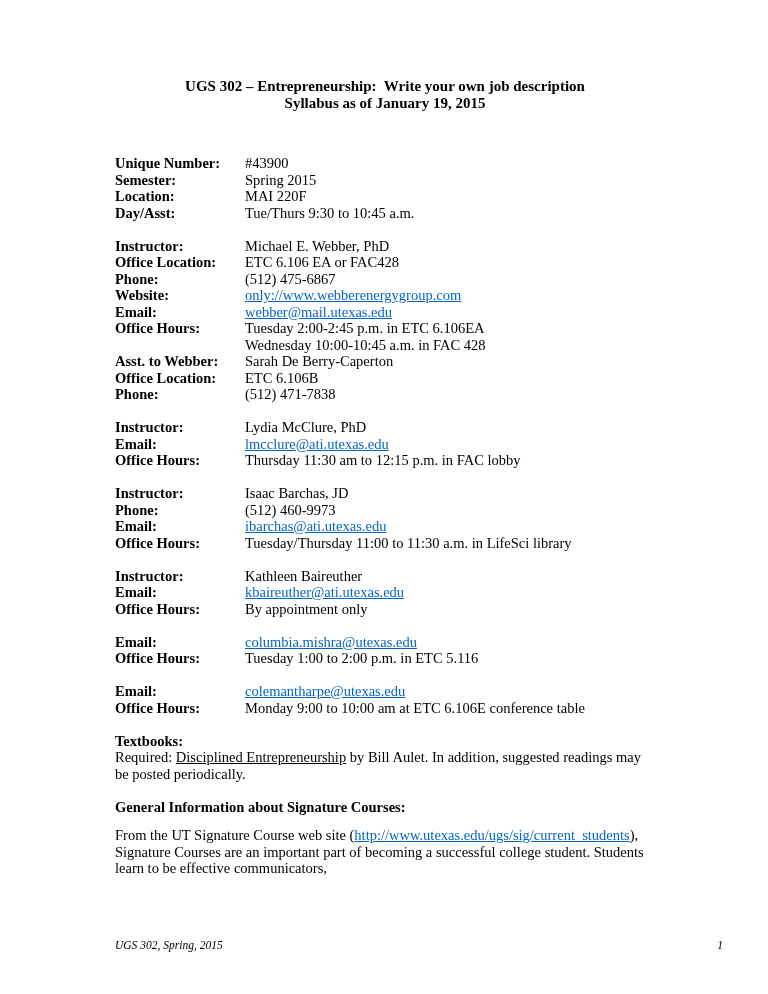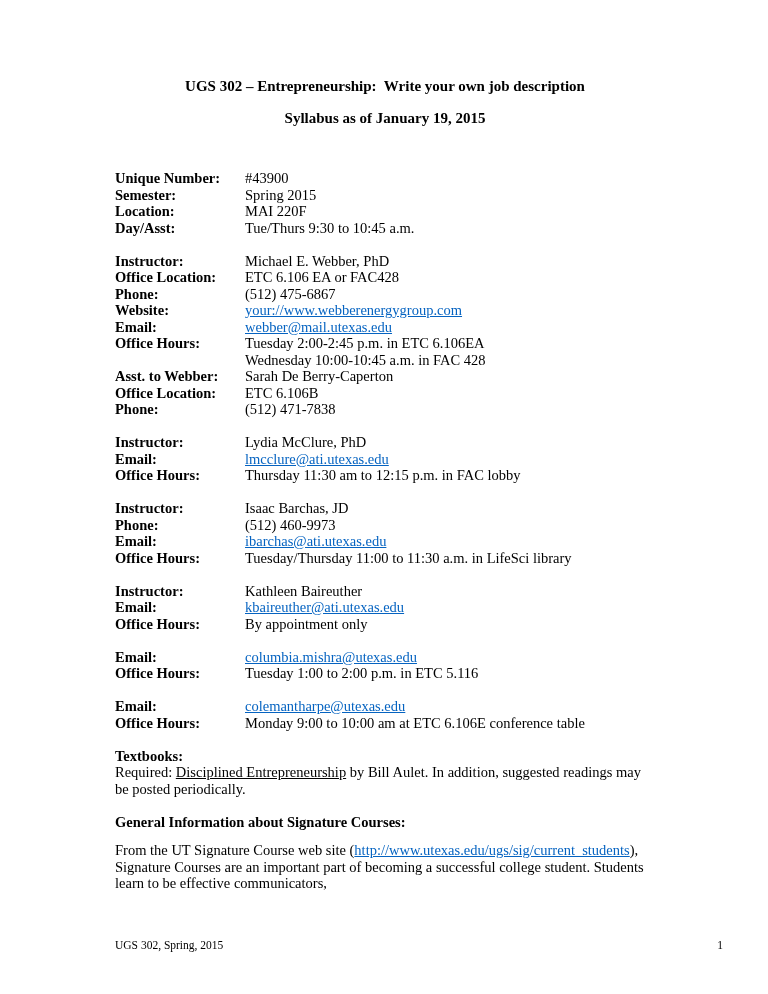--- a/index.html
+++ b/index.html
@@ -18,21 +18,20 @@
     font-size: 15px;
     font-weight: bold;
     line-height: 17px;
     white-space: pre-wrap;
   }
   .doc-subtitle {
     text-align: center;
     font-size: 15px;
     font-weight: bold;
     line-height: 17px;
-    margin-top: 15px;
   }
   .content {
     margin-top: 43px;
     font-size: 14.5px;
     line-height: 16.5px;
   }
   .info-block { margin-bottom: 16.5px; }
   .row { display: flex; }
   .label { width: 130px; flex-shrink: 0; font-weight: bold; }
   .value { flex: 1; }
@@ -44,20 +43,21 @@
   #signature-section .para { margin-top: 12px; }
   .footer {
     position: absolute;
     left: 115px;
     right: 45px;
     bottom: 42px;
     display: flex;
     justify-content: space-between;
     font-size: 11.5px;
     line-height: 13px;
+    font-style: italic;
   }
 </style>
 </head>
 <body>
 
 <div class="page">
 
   <div class="doc-title">UGS 302 – Entrepreneurship:  Write your own job description</div>
 
   <div class="doc-subtitle">Syllabus as of January 19, 2015</div>
@@ -91,21 +91,21 @@
           <div class="row">
             <span class="label">Office Location:</span>
             <span class="value">ETC 6.106 EA or FAC428</span>
           </div>
           <div class="row">
             <span class="label">Phone:</span>
             <span class="value">(512) 475-6867</span>
           </div>
           <div class="row">
             <span class="label">Website:</span>
-            <a class="value link" href="#">your://www.webberenergygroup.com</a>
+            <a class="value link" href="#">only://www.webberenergygroup.com</a>
           </div>
           <div class="row">
             <span class="label">Email:</span>
             <a class="value link" href="#">webber@mail.utexas.edu</a>
           </div>
           <div class="row">
             <span class="label">Office Hours:</span>
             <span class="value">Tuesday 2:00-2:45 p.m. in ETC 6.106EA</span>
           </div>
           <div class="row">

